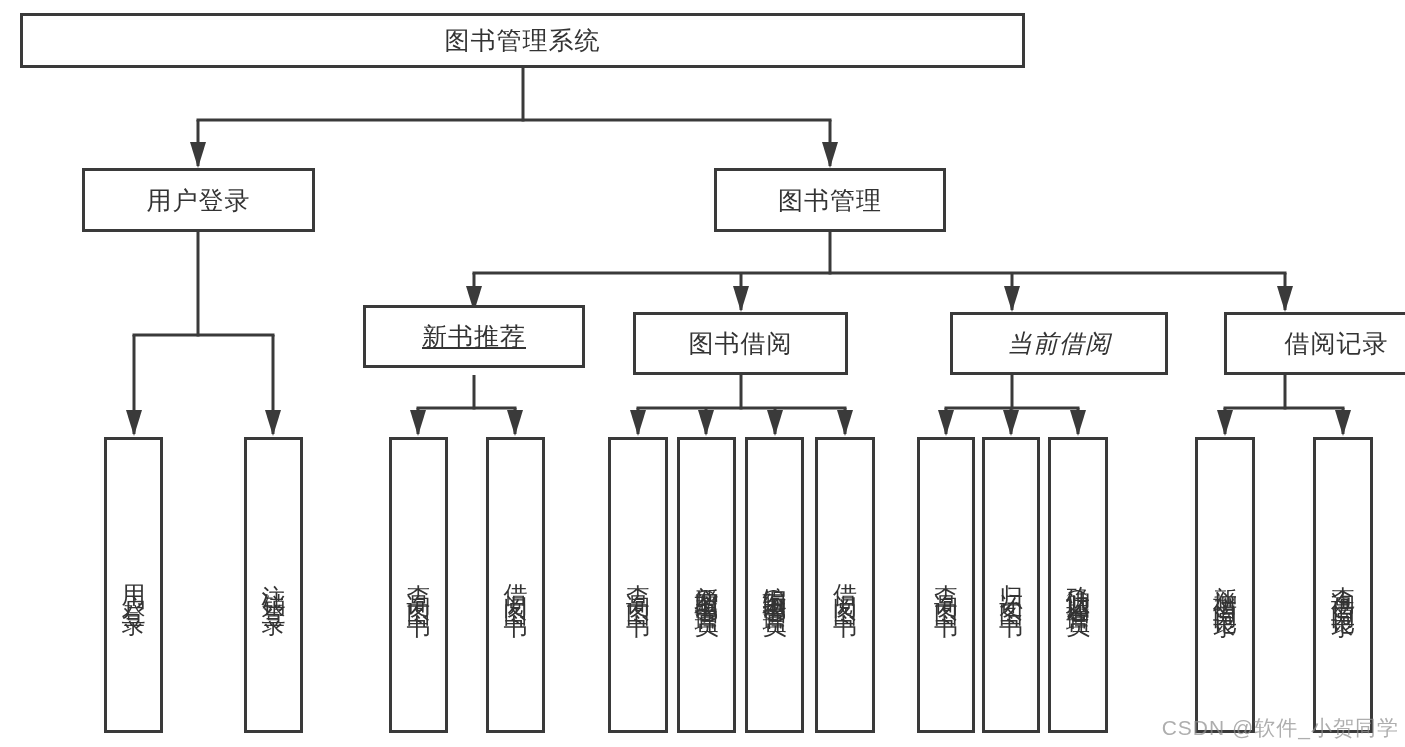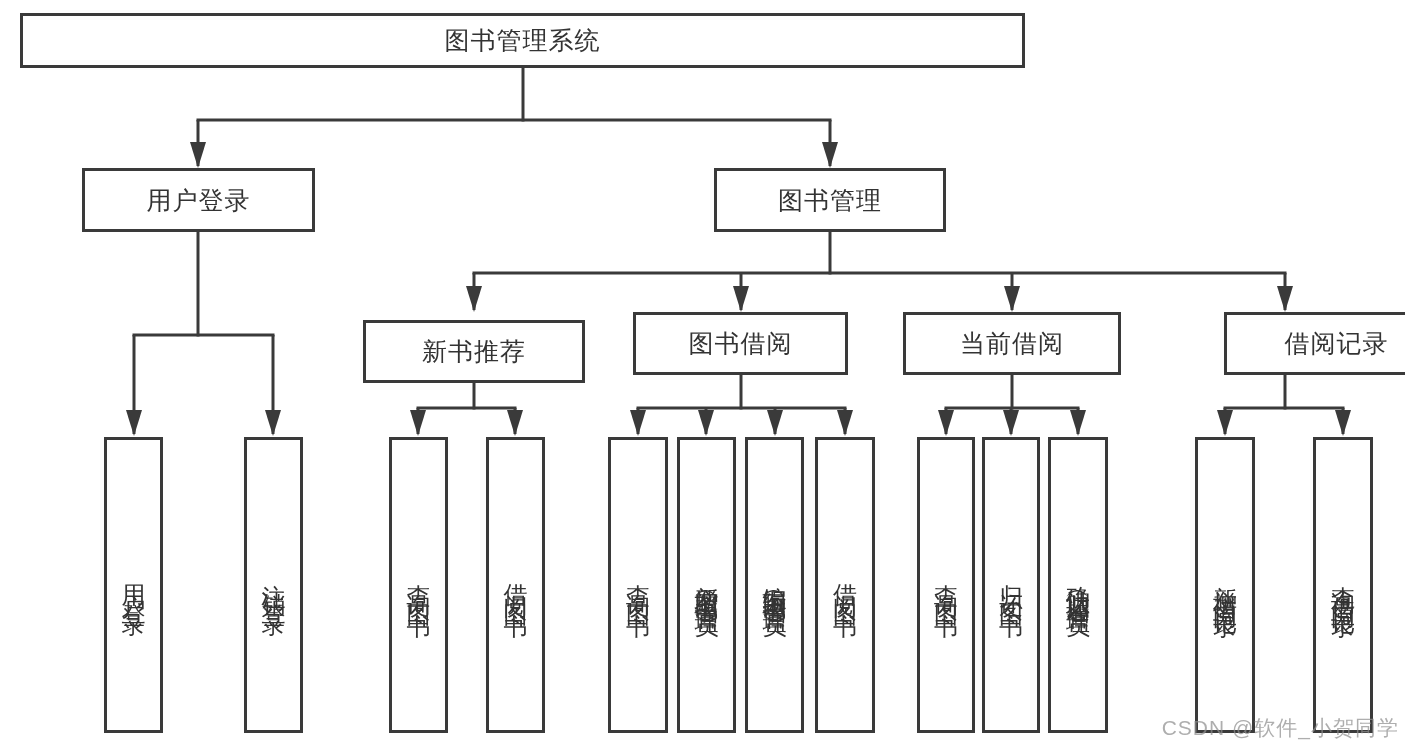--- a/index.html
+++ b/index.html
@@ -122,27 +122,27 @@
     <span class="hlabel">图书管理系统</span>
   </div>
 
   <div class="box" style="left:82px; top:168px; width:233px; height:64px;">
     <span class="hlabel">用户登录</span>
   </div>
   <div class="box" style="left:714px; top:168px; width:232px; height:64px;align-items:center;">
     <span class="hlabel">图书管理</span>
   </div>
 
-  <div class="box" style="left:363px; top:320px; width:222px; height:63px;">
+  <div class="box" style="left:363px; top:305px; width:222px; height:63px;text-decoration:underline;">
     <span class="hlabel">新书推荐</span>
   </div>
   <div class="box" style="left:633px; top:312px; width:215px; height:63px;">
     <span class="hlabel">图书借阅</span>
   </div>
-  <div class="box" style="left:903px; top:312px; width:218px; height:63px;">
+  <div class="box" style="left:950px; top:312px; width:218px; height:63px;font-style:italic;">
     <span class="hlabel">当前借阅</span>
   </div>
   <div class="box" style="left:1224px; top:312px; width:225px; height:63px;">
     <span class="hlabel">借阅记录</span>
   </div>
 
   <div class="box leaf" style="left:104px; top:437px; width:59px; height:296px;">
     <span class="vtext sp10">用户登录</span>
   </div>
   <div class="box leaf" style="left:244px; top:437px; width:59px; height:296px;">

